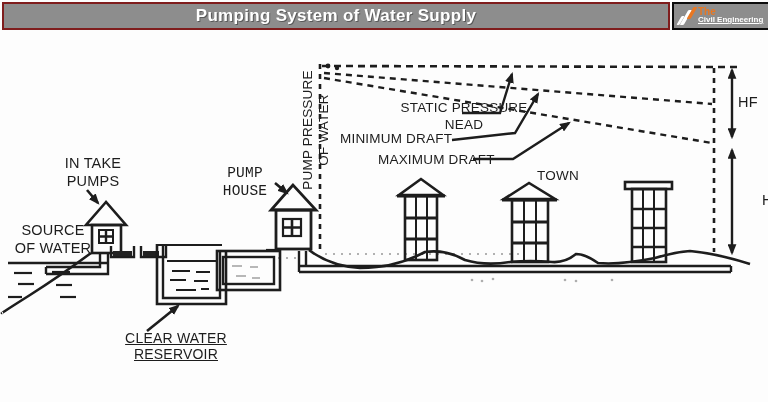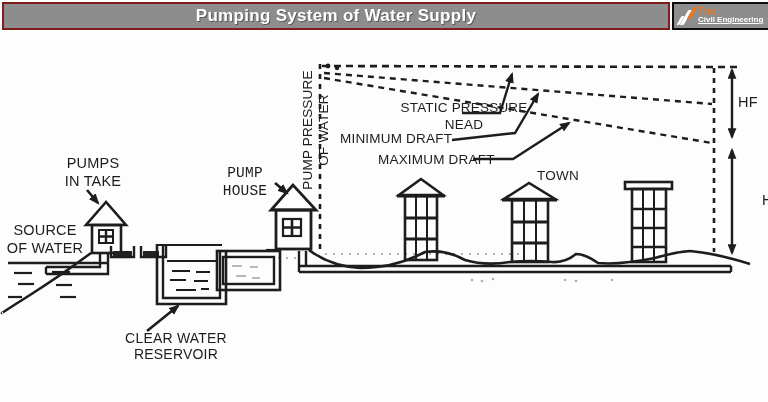--- a/index.html
+++ b/index.html
@@ -202,25 +202,25 @@
         <span class="slash s2"></span>
         <span class="slash s3"></span>
     </span>
     <span class="logo-text">
       <span class="l1">The</span>
       <span class="l2">Civil Engineering</span>
     </span>
   </div>
 
   <div class="lbl big center" style="left:43px;top:154px;width:100px;">
+    <div>IN TAKE</div>
     <div>PUMPS</div>
-    <div>IN TAKE</div>
-  </div>
-
-  <div class="lbl big center" style="left:0px;top:221px;width:90px;">
+  </div>
+
+  <div class="lbl big center" style="left:0px;top:221px;width:90px;padding-left:8px;">
     <div>SOURCE</div>
     <div>OF WATER</div>
   </div>
 
   <div class="lbl big center" style="left:195px;top:164px;width:100px;font-family:Liberation Mono, monospace;">
     <div>PUMP</div>
     <div>HOUSE</div>
   </div>
 
   <div class="lbl rot" style="left:251px;top:113px;width:132px;height:34px;">
@@ -232,18 +232,18 @@
     <div>STATIC PRESSURE</div>
     <div>NEAD</div>
   </div>
 
   <div class="lbl" style="left:340px;top:130px;">MINIMUM DRAFT</div>
   <div class="lbl" style="left:366px;top:151px;margin-left:12px;">MAXIMUM DRAFT</div>
   <div class="lbl center" style="left:509px;top:167px;width:50px;margin-left:24px;">TOWN</div>
   <div class="lbl big" style="left:738px;top:93px;text-align:center;">HF</div>
   <div class="lbl big" style="left:762px;top:191px;">He</div>
 
-  <div class="lbl big center" style="left:116px;top:330px;width:120px;line-height:16px;font-size:14px;">
+  <div class="lbl big center" style="left:116px;top:330px;width:120px;line-height:16px;font-size:14px;text-decoration:underline;">
     <div>CLEAR WATER</div>
     <div>RESERVOIR</div>
   </div>
 
 </div>
 
 </body></html>

